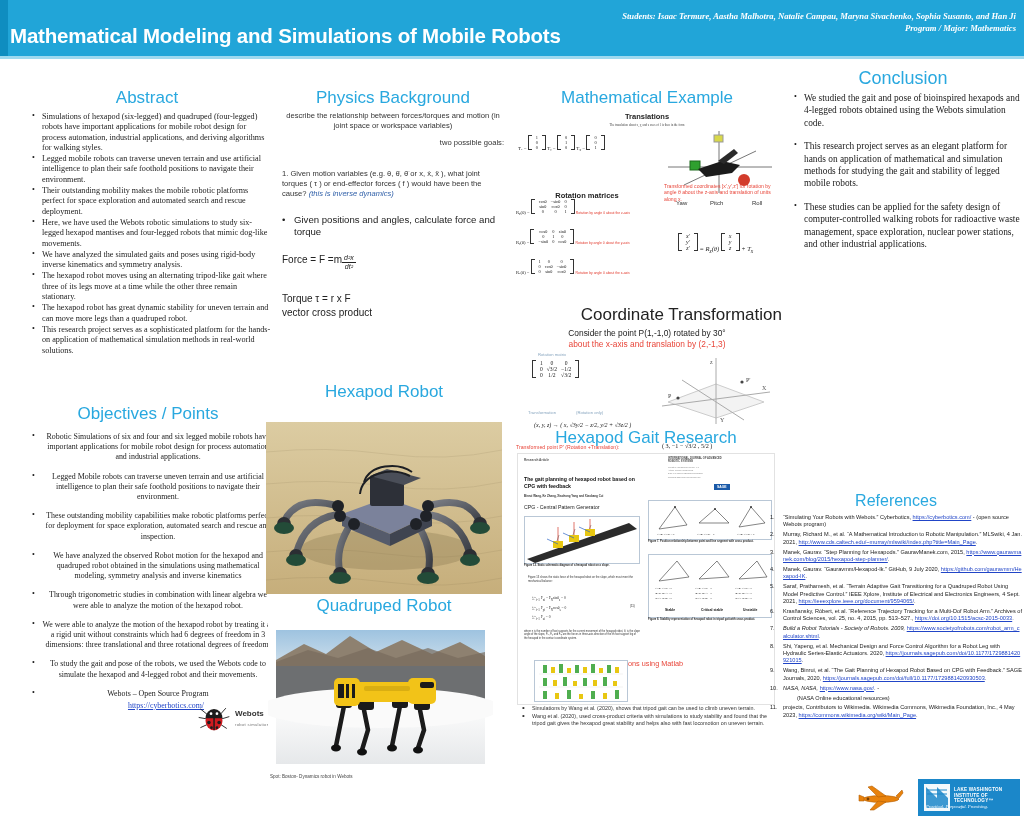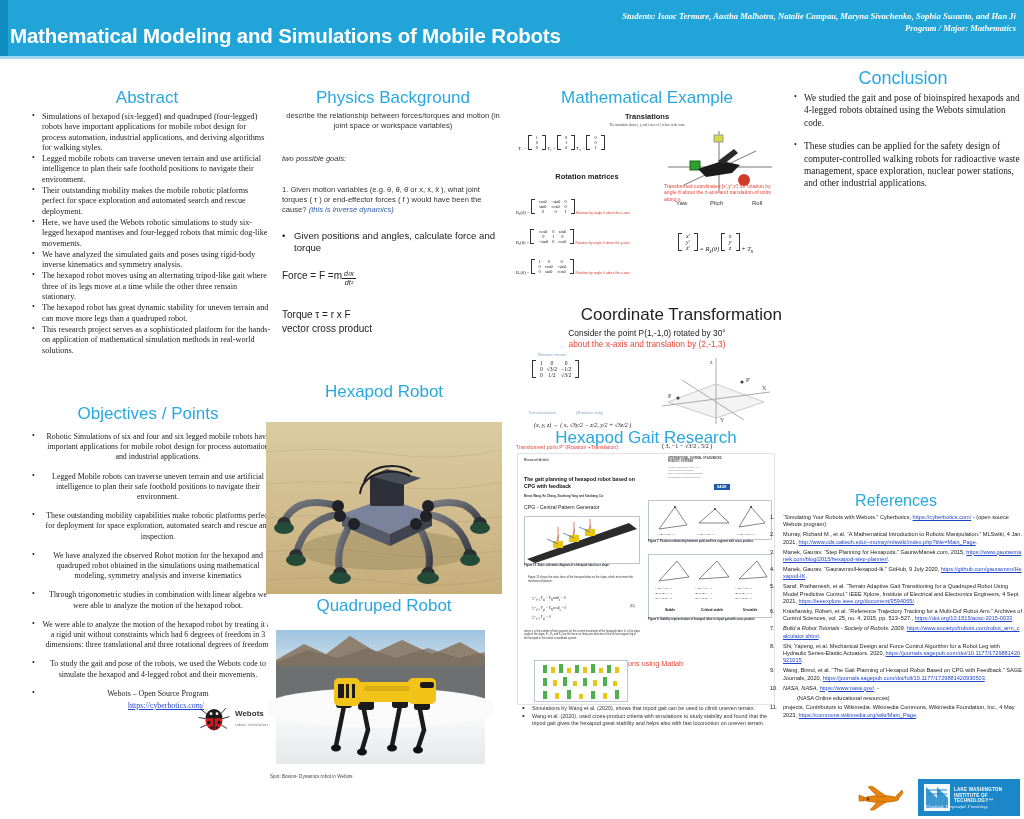--- a/index.html
+++ b/index.html
@@ -37,21 +37,21 @@
   .ladybug{position:absolute;left:155px;top:4px;width:34px;height:30px;}
   .webots-logo-txt{position:absolute;left:193px;top:8px;font-family:"Liberation Sans",sans-serif;
      font-size:8px;font-weight:bold;color:#333;}
   .webots-logo-sub{position:absolute;left:193px;top:19px;font-family:"Liberation Sans",sans-serif;
      font-size:4.2px;color:#777;letter-spacing:.3px;}
 
   
   .physics{position:absolute;left:282px;top:88px;width:222px;}
   .physics h2{margin:0 0 3px 0;font-weight:normal;}
   .phys-lead{font-family:"Liberation Sans",sans-serif;font-size:7.6px;line-height:10px;color:#333;text-align:center;}
-  .phys-goals{font-family:"Liberation Sans",sans-serif;font-size:7.6px;color:#333;text-align:left;margin-top:23px;font-style:italic;}
+  .phys-goals{font-family:"Liberation Sans",sans-serif;font-size:7.6px;color:#333;text-align:right;margin-top:7px;}
   .phys-item{font-family:"Liberation Sans",sans-serif;font-size:7.6px;line-height:10px;color:#333;margin-top:22px;}
   .ital-blue{color:#2f5fa8;font-style:italic;}
   .phys-bullet{font-family:"Liberation Sans",sans-serif;font-size:9.6px;line-height:12px;color:#222;margin-top:15px;position:relative;padding-left:12px;}
   .phys-bullet:before{content:"\2022";position:absolute;left:0;top:0;}
   .eq{font-family:"Liberation Sans",sans-serif;font-size:10px;color:#222;margin-top:16px;}
   .frac{display:inline-block;vertical-align:-6px;text-align:center;font-style:italic;font-size:7px;line-height:8px;}
   .frac .num{display:block;border-bottom:1px solid #222;padding:0 2px;}
   .frac .den{display:block;padding:0 2px;}
 
   
@@ -257,21 +257,21 @@
         <rect x="54" y="8" width="9" height="7" fill="#d8d84a" stroke="#999"></rect>
         <rect x="30" y="34" width="10" height="9" fill="#2fa02f" stroke="#1d6b1d"></rect>
         <circle cx="84" cy="53" r="6" fill="#d23b2b"></circle>
         <path d="M38 42 L62 34 L80 38 L72 46 L46 50 Z" fill="#1b1b1b"></path>
         <path d="M58 34 L74 22 L78 26 L64 37 Z" fill="#2a2a2a"></path>
         <text x="16" y="78" font-family="Liberation Sans" font-size="6" fill="#333">Yaw</text>
         <text x="50" y="78" font-family="Liberation Sans" font-size="6" fill="#333">Pitch</text>
         <text x="92" y="78" font-family="Liberation Sans" font-size="6" fill="#333">Roll</text>
       </svg>
 
-      <div class="tiny-c" style="position:absolute;left:0;top:45px;width:150px;">Rotation matrices</div>
+      <div class="tiny-c" style="position:absolute;left:0;top:64px;width:150px;">Rotation matrices</div>
 
       <div class="rednote" style="position:absolute;left:152px;top:56px;width:108px;">
         <span>Transformed coordinates [x',y',z'] for rotation by angle θ about the z-axis and translation of units along x.</span>
       </div>
     </div>
 
     <div style="position:relative;height:86px;margin-top:-46px;">
       <div style="position:absolute;left:4px;top:0;font-family:'Liberation Serif',serif;font-size:4.6px;">
         <span>Rᵩ(θ) =</span>
         <span class="matrix"><table>
@@ -699,20 +699,21 @@
     <ul class="bul gait-bullets">
       <li>Simulations by Wang et al. (2020), shows that tripod gait can be used to climb uneven terrain.</li>
       <li>Wang et al. (2020), used cross-product criteria with simulations to study stability and found that the tripod gait gives the hexapod great stability and  helps also with fast locomotion on uneven terrain.</li>
     </ul>
   </div>
 
   <div class="conclusion">
     <h2 class="sec-title" style="font-size:18px">Conclusion</h2>
     <ul class="bul">
       <li>We studied the gait and pose of bioinspired hexapods and 4-legged robots obtained using the Webots simulation code.</li>
+      <li>This research project serves as an elegant platform for hands on application of mathematical and simulation methods for studying the gait and stability of legged mobile robots.</li>
       <li>These studies can be applied for the safety design of computer-controlled walking robots for radioactive waste management, space exploration, nuclear power stations, and other industrial applications.</li>
     </ul>
   </div>
 
   <div class="refs">
     <h2 class="sec-title" style="font-size:16px">References</h2>
     <ol style="list-style:none;padding-left:0;">
       <li style="display:flex;gap:3px;">
         <span style="width:10px;flex:none;">1.</span>
         <span><span>“Simulating Your Robots with Webots.” Cyberbotics, </span><a class="lnk" href="#">https://cyberbotics.com/</a><span> - (open source Webots program)</span></span>

